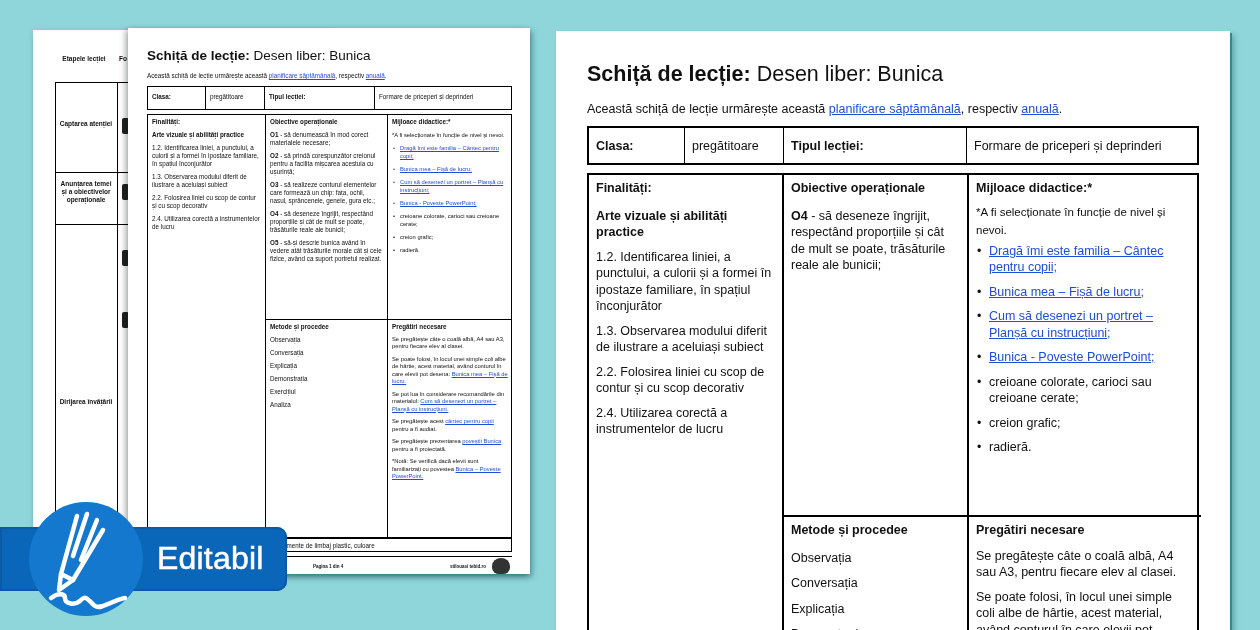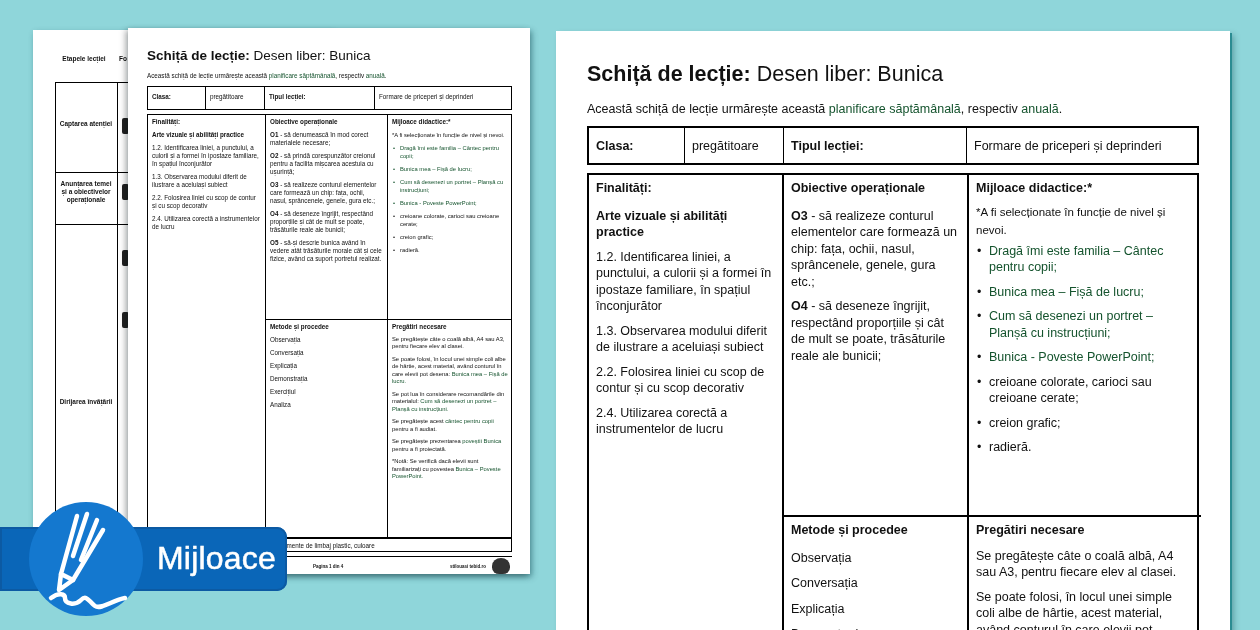--- a/index.html
+++ b/index.html
@@ -3,21 +3,21 @@
 <meta charset="utf-8">
 <style>
   * { box-sizing: border-box; margin: 0; padding: 0; }
   html, body { width: 1260px; height: 630px; overflow: hidden; }
   body {
     background: #8fd6da;
     font-family: "Liberation Sans", sans-serif;
     color: #111;
     position: relative;
   }
-  a, .lnk { color: #14532d; }
+  a, .lnk { color: #1d4ed8; text-decoration: underline; }
 
   
   .page-back {
     position: absolute; left: 33px; top: 30px; width: 300px; height: 500px;
     background: #fff; box-shadow: 2px 3px 6px rgba(0,60,70,.45);
     overflow: hidden;
   }
   .pb-table { position: absolute; left: 22px; top: 12px; width: 280px; font-size: 6.5px; font-weight: bold; }
   .pb-head { display: flex; height: 34px; align-items: center; }
   .pb-head .c1 { width: 58px; text-align: center; line-height: 8px; }
@@ -213,21 +213,20 @@
       <p class="hd" style="margin-bottom:11px">Finalități:</p>
       <p class="nb">Arte vizuale și abilități practice</p>
       <p>1.2. Identificarea liniei, a punctului, a culorii și a formei în ipostaze familiare, în spațiul înconjurător</p>
       <p>1.3. Observarea modului diferit de ilustrare a aceluiași subiect</p>
       <p>2.2. Folosirea liniei cu scop de contur și cu scop decorativ</p>
       <p>2.4. Utilizarea corectă a instrumentelor de lucru</p>
     </div>
 
     <div class="pf-col" style="left:195px;top:0;width:183px">
       <p class="hd" style="margin-bottom:11px">Obiective operaționale</p>
-      <p><b>O3</b><span> - să realizeze conturul elementelor care formează un chip: fața, ochii, nasul, sprâncenele, genele, gura etc.;</span></p>
       <p><b>O4</b><span> - să deseneze îngrijit, respectând proporțiile și cât de mult se poate, trăsăturile reale ale bunicii;</span></p>
     </div>
 
     <div class="pf-col" style="left:380px;top:0;width:232px">
       <p class="hd" style="margin-bottom:6px">Mijloace didactice:*</p>
       <p class="small" style="margin-bottom:4px">*A fi selecționate în funcție de nivel și nevoi.</p>
       <div class="pf-bullet"><a>Dragă îmi este familia – Cântec pentru copii;</a></div>
       <div class="pf-bullet"><a>Bunica mea – Fișă de lucru;</a></div>
       <div class="pf-bullet"><a>Cum să desenezi un portret – Planșă cu instrucțiuni;</a></div>
       <div class="pf-bullet"><a>Bunica - Poveste PowerPoint;</a></div>
@@ -257,13 +256,13 @@
   <svg width="114" height="114" viewBox="0 0 114 114">
     <g fill="none" stroke="#fff" stroke-width="4.5" stroke-linecap="round" stroke-linejoin="round">
       <path d="M48 14 L32 72 L44 78 L74 28"></path>
       <path d="M58 12 L44 54"></path>
       <path d="M68 18 L52 58"></path>
       <path d="M32 72 L30 88 L44 78"></path>
       <path d="M22 96 C30 90 36 92 36 96 C36 102 46 104 52 98 C58 92 60 100 66 104 C72 108 84 98 96 96"></path>
     </g>
   </svg>
 </div>
-<div class="badge-label">Mijloace</div>
+<div class="badge-label">Editabil</div>
 
 </body></html>

